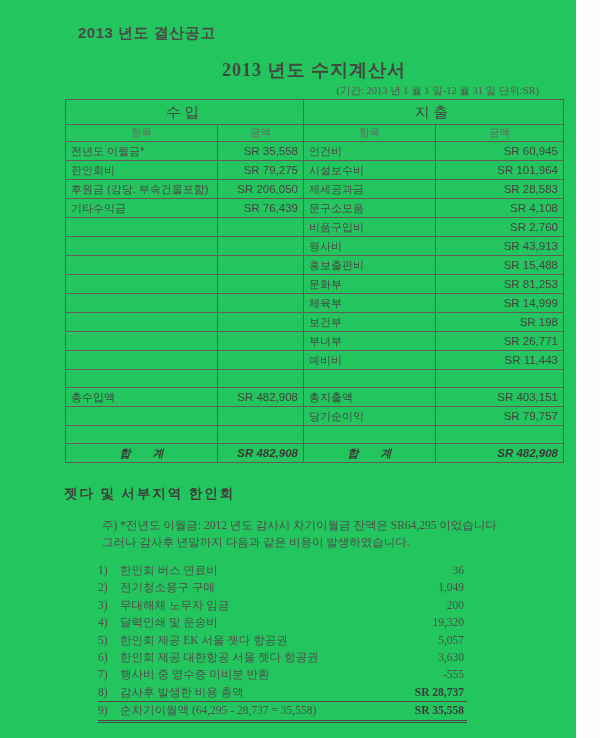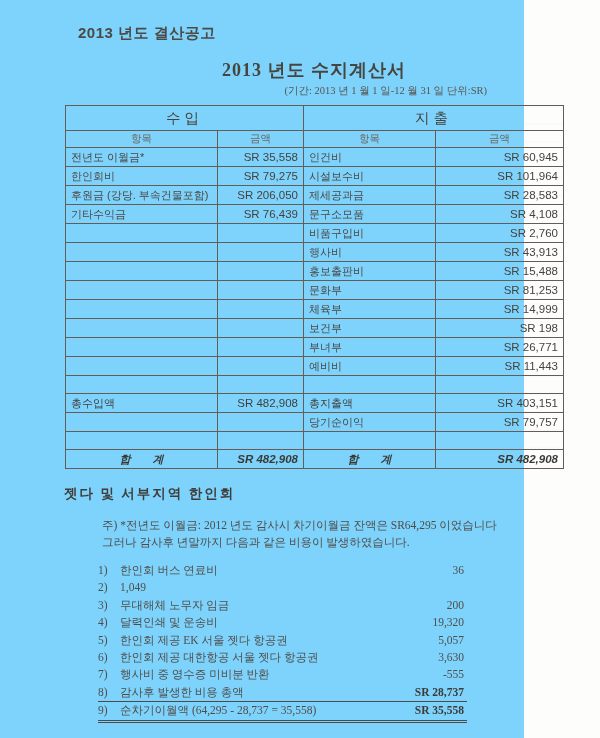--- a/index.html
+++ b/index.html
@@ -3,40 +3,40 @@
 <meta charset="utf-8">
 <style>
   html,body{margin:0;padding:0;}
   body{
     width:600px;height:738px;
     background:#fdfdfb;
     font-family:"Liberation Sans","DejaVu Sans",sans-serif;
     color:#454340;
     overflow:hidden;
   }
-  .doc{position:relative;width:524px;height:738px;background:#7dd3fc;}
+  .doc{position:relative;width:576px;height:738px;background:#22c55e;}
 
   .title{
     position:absolute;left:78px;top:24px;
     font-size:15px;font-weight:bold;color:#4c4a46;letter-spacing:.5px;
   }
   .subtitle{
     position:absolute;left:65px;top:58px;width:498px;
     text-align:center;
     font-family:"Liberation Serif","DejaVu Serif",serif;
     font-size:18px;font-weight:600;color:#474540;letter-spacing:1px;
   }
   .period{
     position:absolute;right:37px;top:84px;
     font-family:"Liberation Serif","DejaVu Serif",serif;
     font-size:10.5px;color:#585551;
   }
 
   table.main{
-    position:absolute;left:65px;top:105px;width:498px;
+    position:absolute;left:65px;top:99px;width:498px;
     border-collapse:collapse;table-layout:fixed;
     border:1.5px solid #545049;
     background-image:repeating-linear-gradient(180deg,
       rgba(232,168,205,0.10) 0 1px, transparent 1px 18px);
   }
   table.main th, table.main td{
     border:1px solid #625d57;
     padding:0 5px;overflow:hidden;white-space:nowrap;
     box-sizing:border-box;
   }
@@ -223,20 +223,21 @@
   </div>
 
   <div class="breakdown">
     <div class="b-row">
       <span class="b-no">1)</span>
       <span class="b-label">한인회 버스 연료비</span>
       <span class="b-amount">36</span>
     </div>
     <div class="b-row">
       <span class="b-no">2)</span>
+      <span class="b-label">전기청소용구 구매</span>
       <span class="b-amount">1,049</span>
     </div>
     <div class="b-row">
       <span class="b-no">3)</span>
       <span class="b-label">무대해체 노무자 임금</span>
       <span class="b-amount">200</span>
     </div>
     <div class="b-row">
       <span class="b-no">4)</span>
       <span class="b-label">달력인쇄 및 운송비</span>

